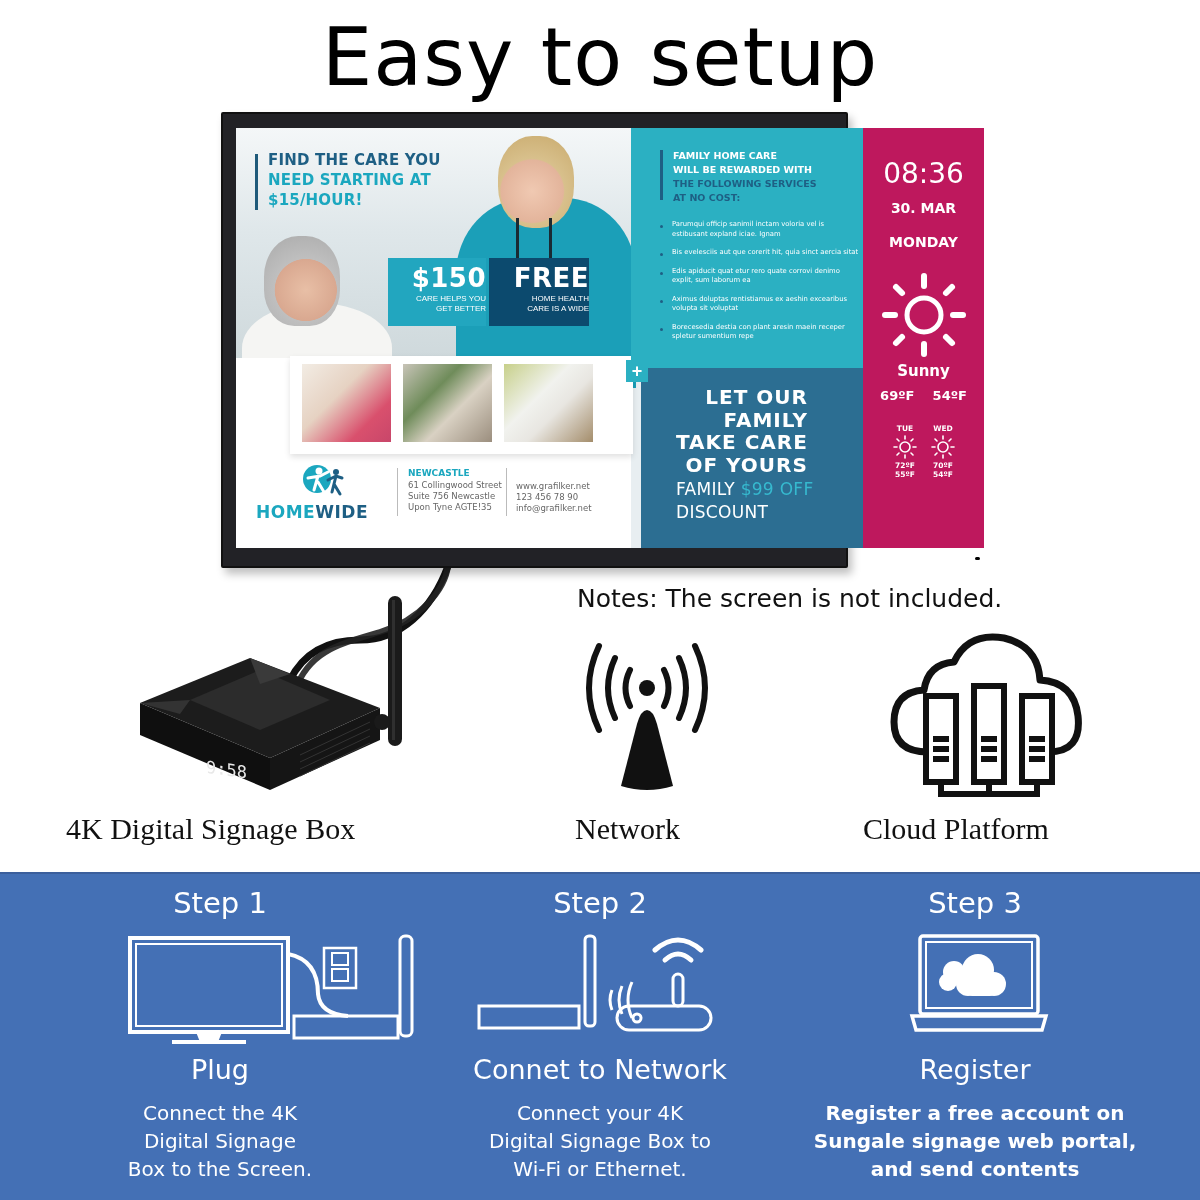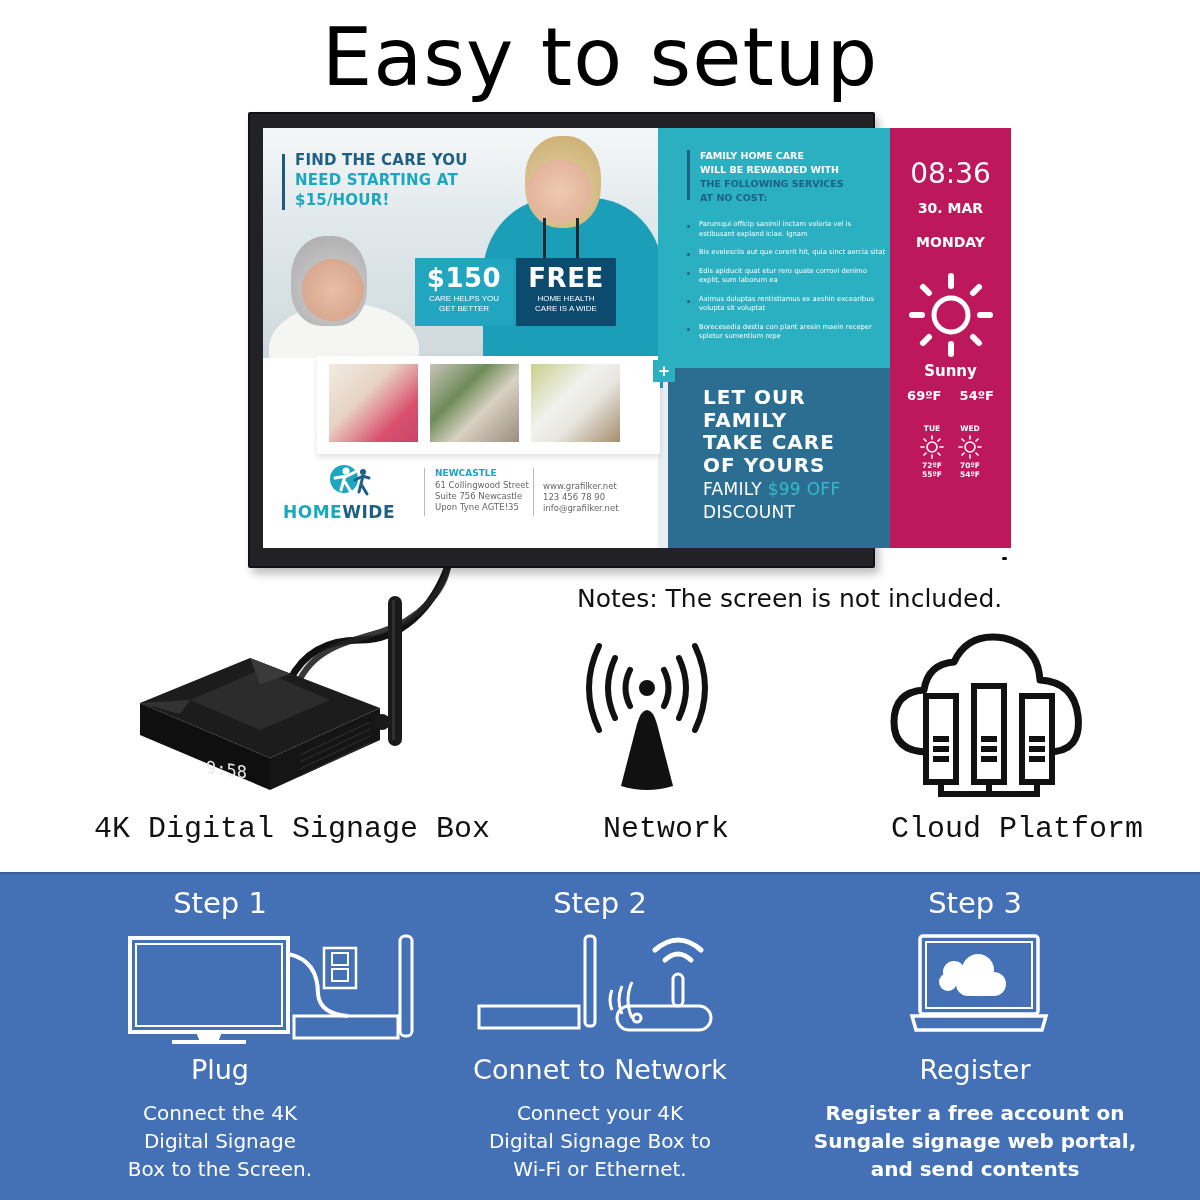--- a/index.html
+++ b/index.html
@@ -5,40 +5,40 @@
   * { box-sizing: border-box; margin: 0; padding: 0; }
   html, body { width: 1200px; height: 1200px; background: #ffffff; overflow: hidden; }
   body { position: relative; font-family: "Liberation Sans", "DejaVu Sans", sans-serif; color: #111; }
 
   .abs { position: absolute; }
 
   
   .title { left: 0; top: 8px; width: 1200px; text-align: center; font-size: 80px; font-weight: 400; letter-spacing: 1px; color: #000; font-family: "DejaVu Sans", sans-serif; line-height: 100px; }
 
   
-  .monitor { left: 248px; top: 112px; width: 627px; height: 456px; background: #222226; border: 2px solid #111; border-radius: 2px; box-shadow: 4px 6px 8px rgba(0,0,0,0.25); }
+  .monitor { left: 221px; top: 112px; width: 627px; height: 456px; background: #222226; border: 2px solid #111; border-radius: 2px; box-shadow: 4px 6px 8px rgba(0,0,0,0.25); }
   .screen { position: absolute; left: 13px; top: 14px; width: 748px; height: 420px; overflow: hidden; background: #e8eef1; }
   .cam { position: absolute; left: 752px; bottom: 6px; width: 5px; height: 3px; background: #000; border-radius: 2px; }
 
   
   .photo-area { position: absolute; left: 0; top: 0; width: 395px; height: 230px; background: linear-gradient(180deg, #f4f7f8 0%, #dfe7ea 45%, #cfd9dc 100%); }
   .headline-bar { position: absolute; left: 19px; top: 26px; width: 3px; height: 56px; background: #1f5a7a; }
   .headline { position: absolute; left: 32px; top: 22px; width: 220px; font-family: "DejaVu Sans", sans-serif; font-weight: 700; font-size: 15px; line-height: 20px; letter-spacing: 0.2px; }
   .headline .l1 { color: #1e5f84; display:block; }
   .headline .l2 { color: #1ba7bf; display:block; }
 
   
   .patient-head { position:absolute; left: 28px; top: 108px; width: 76px; height: 90px; border-radius: 45% 45% 40% 40%; background: radial-gradient(circle at 55% 60%, #e8bfa6 0%, #d9a890 45%, #bfbfbf 46%, #a9a9a9 100%); }
   .patient-body { position:absolute; left: 6px; top: 175px; width: 150px; height: 90px; border-radius: 50% 50% 0 0; background: #f5f5f3; }
   .nurse-head { position:absolute; left: 262px; top: 8px; width: 76px; height: 92px; border-radius: 45%; background: radial-gradient(circle at 45% 60%, #f0c9b2 0%, #e3b49b 45%, #d8c08c 47%, #c8a96b 100%); }
   .nurse-body { position:absolute; left: 220px; top: 70px; width: 180px; height: 190px; border-radius: 40% 40% 0 0; background: #1b9fb8; }
   .nurse-arm { position:absolute; left: 155px; top: 160px; width: 80px; height: 22px; border-radius: 12px; background: #d9d9d9; transform: rotate(-25deg); }
   .steth { position:absolute; left: 280px; top: 90px; width: 36px; height: 60px; border: 3px solid #1a2a33; border-top: none; border-radius: 0 0 20px 20px; }
 
-  .promo { position:absolute; top: 130px; height: 68px; text-align: center; color: #fff; padding-top: 4px; }
+  .promo { position:absolute; top: 130px; height: 68px; text-align: right; color: #fff; padding-top: 4px; }
   .promo.p1 { left: 152px; width: 98px; background: #22a6bf; }
   .promo.p2 { left: 253px; width: 100px; background: #0c4a6e; }
   .promo .big { font-family: "DejaVu Sans", sans-serif; font-weight: 700; font-size: 26px; line-height: 32px; letter-spacing: 0.5px; display:block; }
   .promo .small { font-size: 8px; line-height: 10px; display:block; text-transform: uppercase; }
 
   
   .info-panel { position: absolute; left: 0; top: 230px; width: 395px; height: 190px; background: #ffffff; }
   .thumbs { position:absolute; left: 54px; top: 228px; width: 343px; height: 98px; background: #fff; box-shadow: 0 3px 6px rgba(0,0,0,0.12); }
   .thumb { position:absolute; top: 8px; width: 89px; height: 78px; }
   .thumb.t1 { left: 12px; background: linear-gradient(135deg, #f2ece4 0%, #e6d2c2 40%, #d9506d 75%, #c8466a 100%); }
@@ -63,21 +63,21 @@
   .teal-head .d { color: #1e5f84; display:block; }
   .bullets { position:absolute; left: 424px; top: 92px; width: 200px; list-style: none; }
   .bullets li { position: relative; padding-left: 12px; font-size: 6.8px; line-height: 9.5px; color: #fff; margin-bottom: 9px; font-family: "DejaVu Sans", sans-serif; }
   .bullets li::before { content: ""; position:absolute; left: 0; top: 5px; width: 3px; height: 3px; border-radius: 50%; background: #1e5f84; }
 
   .plus-box { position:absolute; left: 390px; top: 232px; width: 22px; height: 22px; background: #2bb0c2; color: #fff; font-weight: 700; font-size: 18px; line-height: 22px; text-align: center; }
 
   
   .dark-block { position:absolute; left: 405px; top: 240px; width: 222px; height: 180px; background: #2c6e92; }
   .dark-title { position:absolute; left: 440px; top: 258px; color: #fff; font-family: "DejaVu Sans", sans-serif; font-weight: 700; font-size: 20px; line-height: 22.5px; letter-spacing: 1px; }
-  .dark-title span { display:block; }
+  .dark-title span { display:block;text-align:right; }
   .discount { position:absolute; left: 440px; top: 350px; color: #fff; font-size: 17px; line-height: 23px; font-family: "DejaVu Sans", sans-serif; letter-spacing: 0.3px; }
   .discount .hi { color: #36b9cf; }
 
   
   .weather { position:absolute; left: 627px; top: 0; width: 121px; height: 420px; background: #be185d; color: #fff; text-align: center; font-family: "DejaVu Sans", sans-serif; }
   .w-time { position:absolute; left: 0; top: 30px; width: 121px; font-size: 28px; line-height: 32px; }
   .w-date { position:absolute; left: 0; top: 72px; width: 121px; font-size: 14px; font-weight: 700; }
   .w-day { position:absolute; left: 0; top: 106px; width: 121px; font-size: 14px; font-weight: 700; }
   .w-sun { position:absolute; left: 18px; top: 144px; width: 86px; height: 86px; }
   .w-cond { position:absolute; left: 0; top: 234px; width: 121px; font-size: 15px; font-weight: 700; }
@@ -87,21 +87,21 @@
   .fc.wed { left: 60px; }
   .fc .dname { font-size: 7.5px; font-weight: 700; display:block; }
   .fc svg { width: 24px; height: 24px; display:block; margin: 2px auto; }
   .fc .t { font-size: 7.5px; line-height: 9px; display:block; font-weight: 700; }
 
   
   .cable-svg { position:absolute; left: 0; top: 0; width: 1200px; height: 900px; pointer-events: none; }
 
   
   .note { left: 577px; top: 584px; font-size: 25px; color: #111; font-family: "DejaVu Sans", sans-serif; }
-  .caption { font-size: 30px; color: #111; font-family: Liberation Mono, monospace; top: 812px; margin-left: 28px; }
+  .caption { font-size: 30px; color: #111; font-family: Liberation Serif, serif; top: 812px; }
   .cap-box { left: 66px; }
   .cap-net { left: 575px; }
   .cap-cloud { left: 863px; }
 
   
   .steps { position:absolute; left: 0; top: 872px; width: 1200px; height: 328px; background: #4470b5; border-top: 2px solid #3b5f9c; }
   .step { position:absolute; top: 0; height: 328px; color: #fff; text-align: center; font-family: "DejaVu Sans", sans-serif; }
   .step .s-title { position:absolute; left: 0; width: 100%; top: 12px; font-size: 29px; }
   .step .s-icon { position:absolute; top: 60px; }
   .step .s-name { position:absolute; left: 0; width: 100%; top: 180px; font-size: 27px; }

